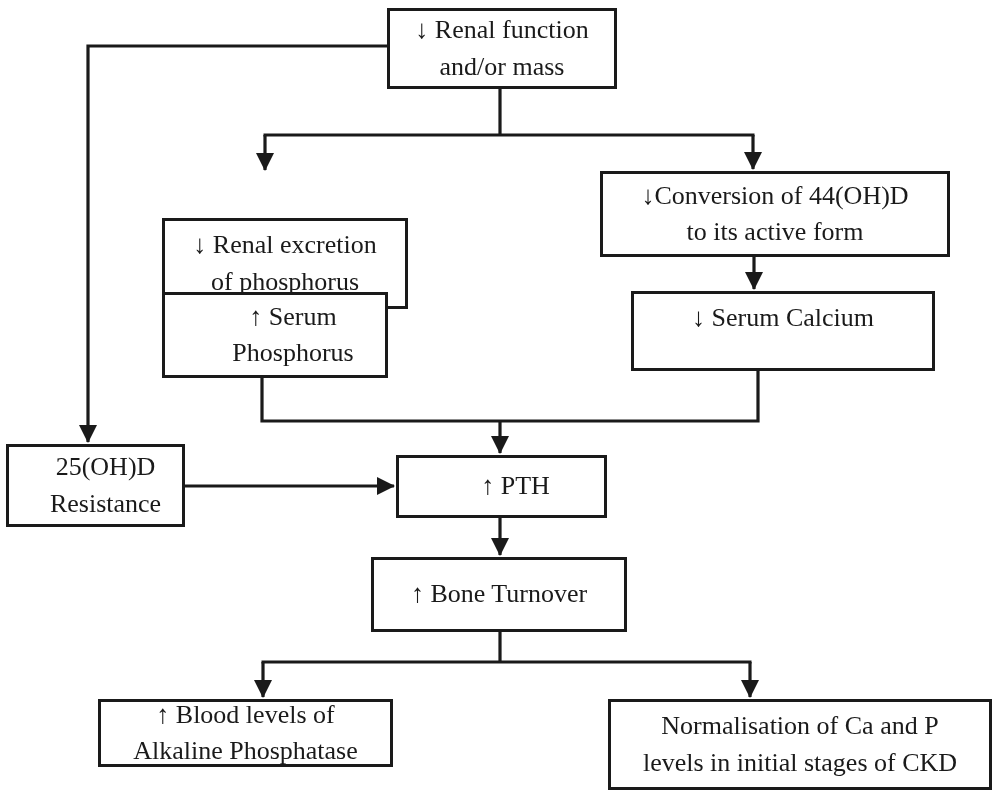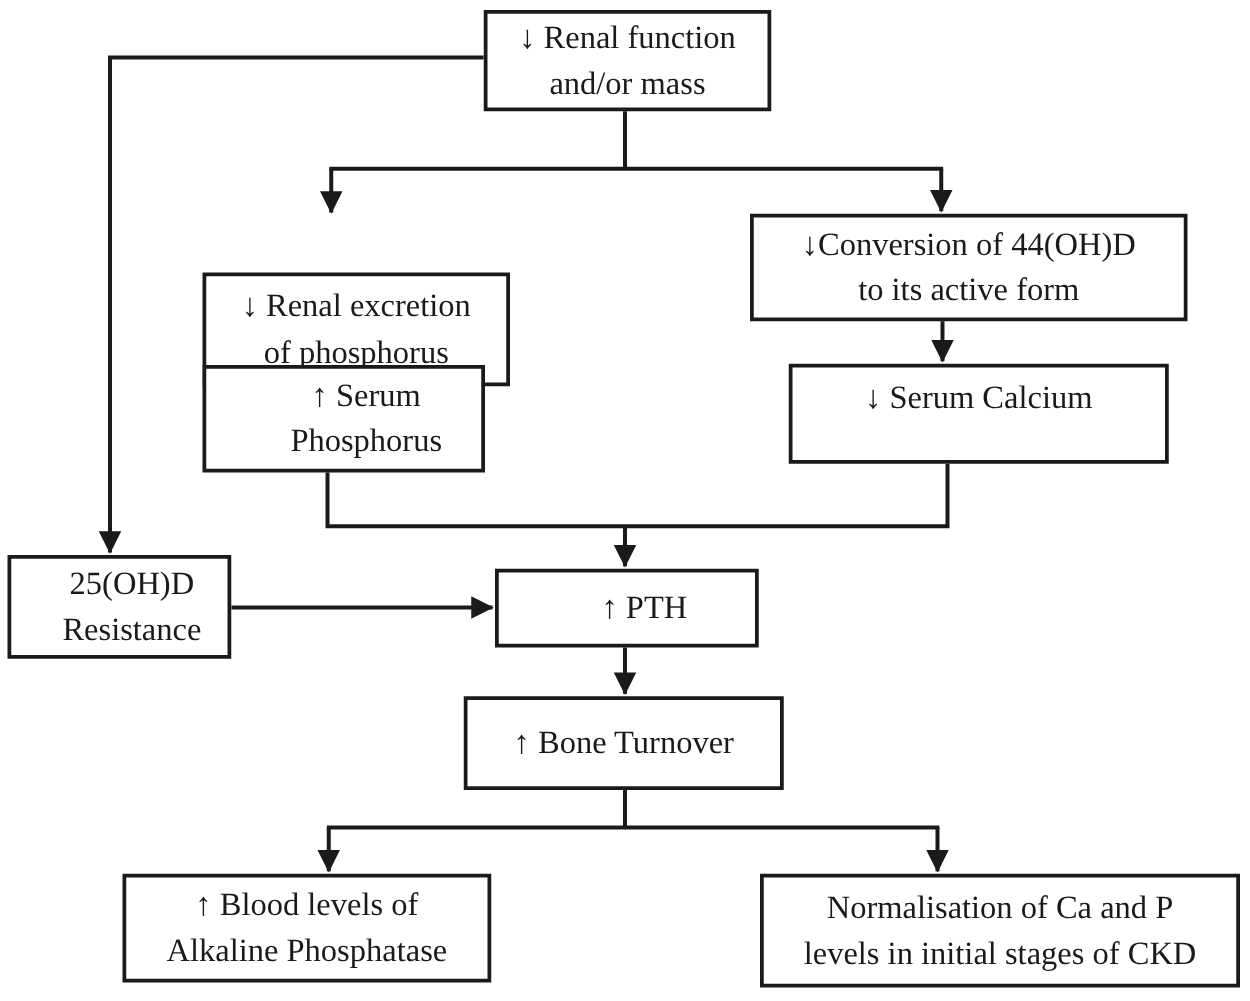--- a/index.html
+++ b/index.html
@@ -118,21 +118,21 @@
   </div>
 
   <div class="node" style="left:396px; top:455px; width:211px; height:63px;padding-left:28px;">
     <span class="node-label">↑ PTH</span>
   </div>
 
   <div class="node" style="left:371px; top:557px; width:256px; height:75px;">
     <span class="node-label">↑ Bone Turnover</span>
   </div>
 
-  <div class="node" style="left:98px; top:699px; width:295px; height:87px;">
+  <div class="node" style="left:98px; top:699px; width:295px; height:68px;">
     <span class="node-label">↑ Blood levels of
 Alkaline Phosphatase</span>
   </div>
 
   <div class="node" style="left:608px; top:699px; width:384px; height:91px;">
     <span class="node-label">Normalisation of Ca and P
 levels in initial stages of CKD</span>
   </div>
 
 </div>

